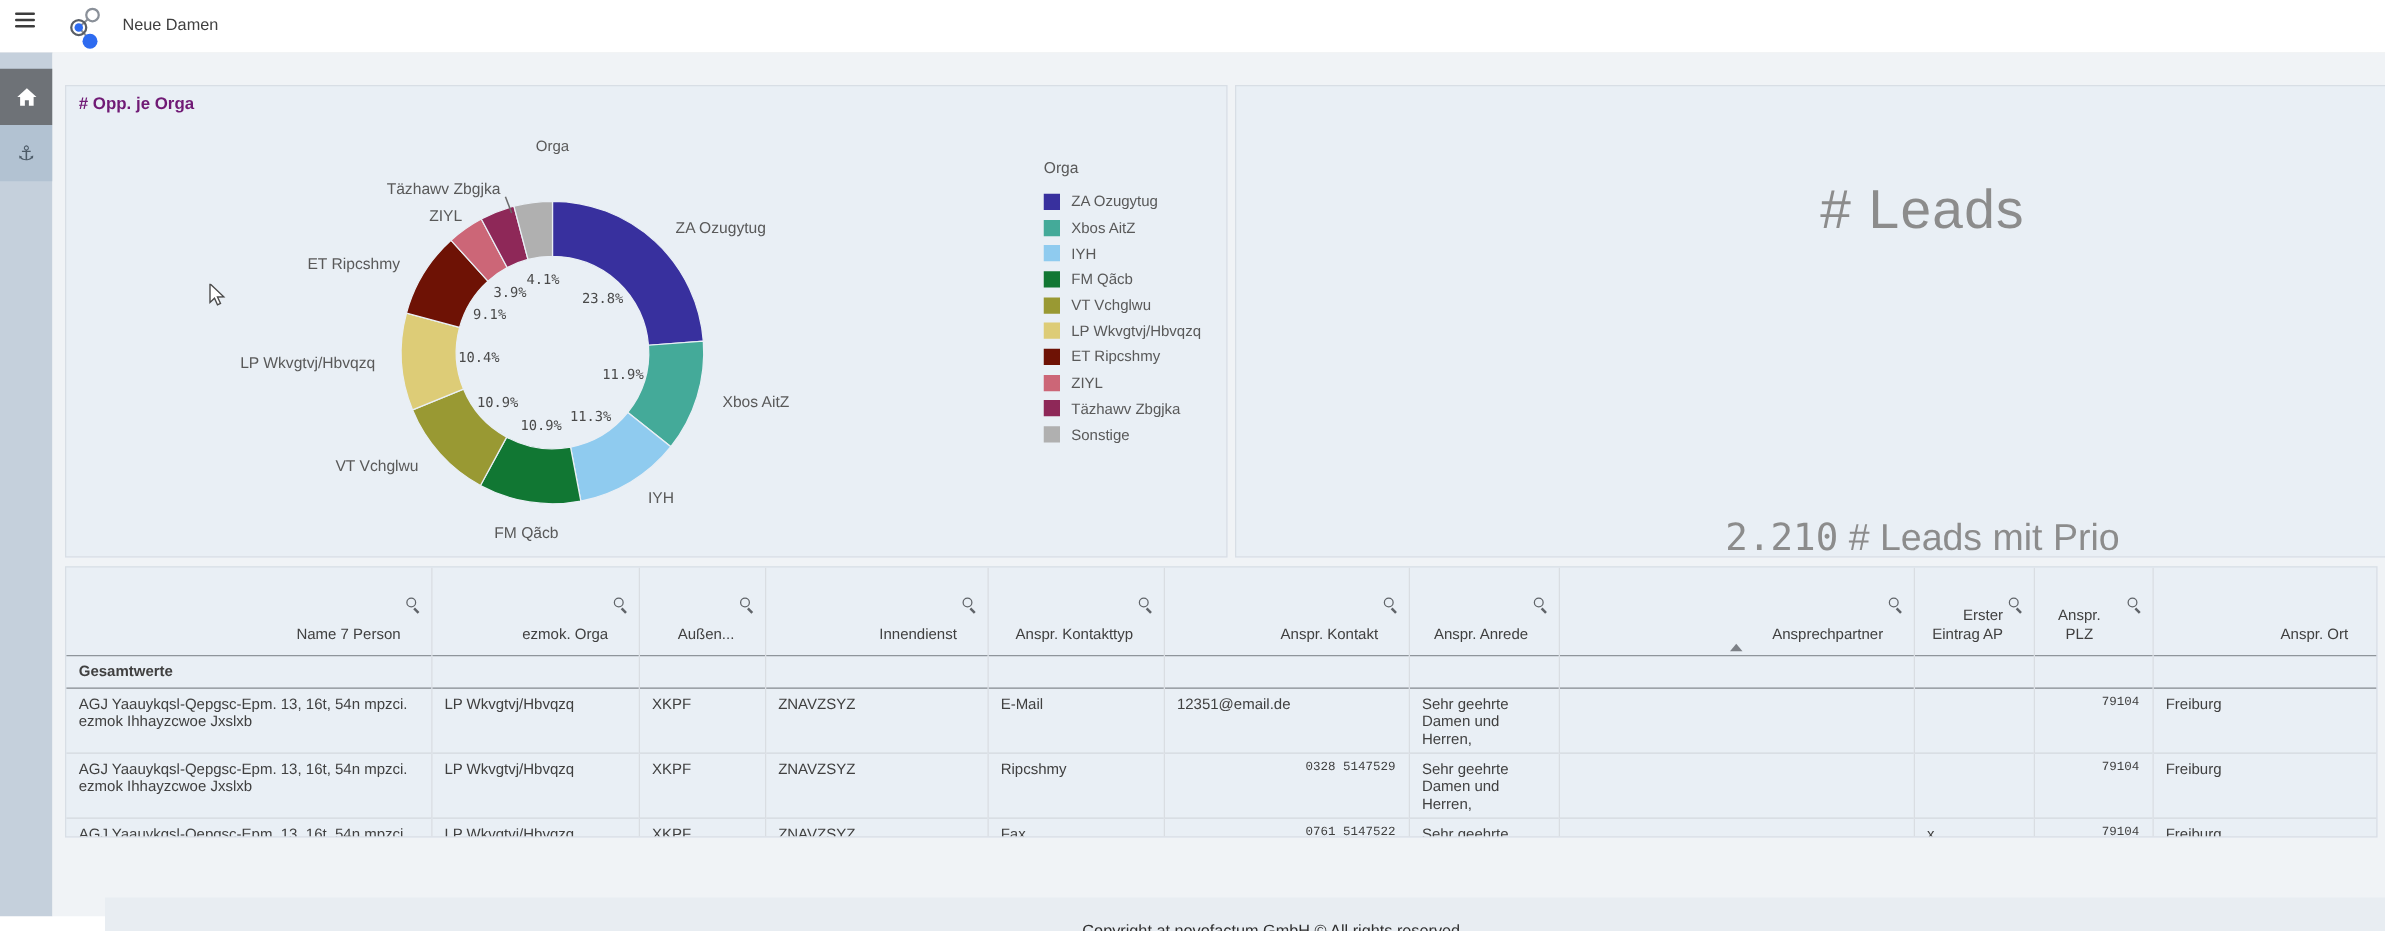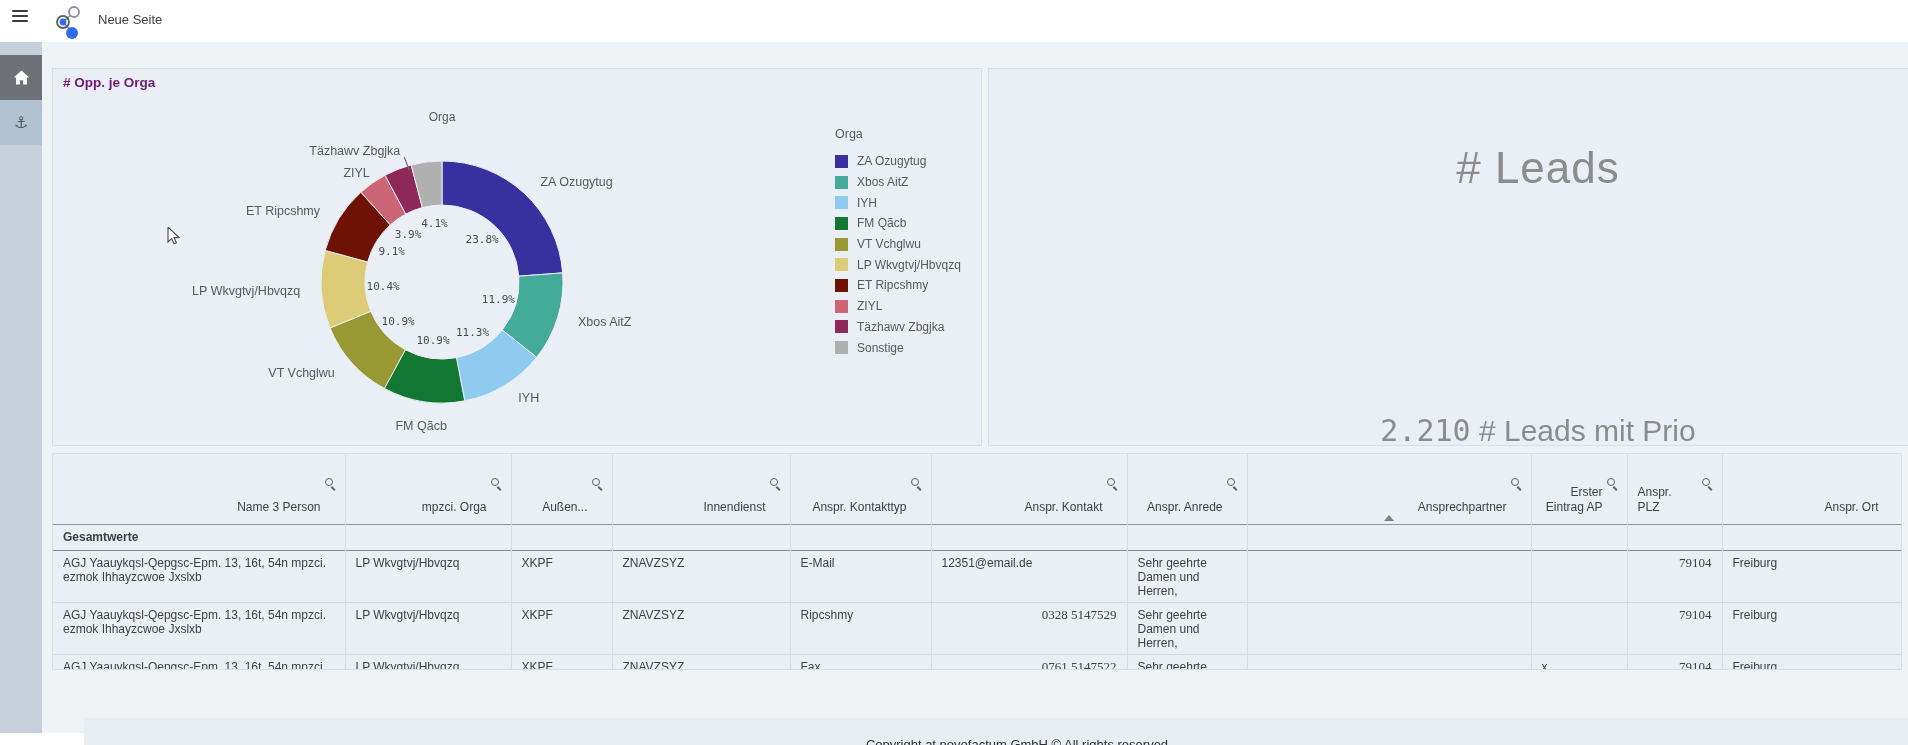--- a/index.html
+++ b/index.html
@@ -37,27 +37,27 @@
   .kpi-title{position:absolute;left:0;right:0;top:74px;text-align:center;font-size:44px;color:#8c8c8c;letter-spacing:1px;}
   .kpi-row{position:absolute;left:28px;right:0;top:128px;height:145px;display:flex;align-items:center;justify-content:center;gap:26px;}
   .kpi-value{font-family:"DejaVu Sans Mono",monospace;font-size:118px;color:#8a8a8a;line-height:1;}
   .kpi-sub{position:absolute;left:0;right:0;top:344px;text-align:center;font-size:30px;color:#8c8c8c;}
   .kpi-sub .mono{font-family:"DejaVu Sans Mono",monospace;}
   
   table.grid{border-collapse:collapse;table-layout:fixed;width:1848px;font-size:12px;color:#404040;}
   table.grid th, table.grid td{border-right:1px solid #d9dde2;box-sizing:border-box;overflow:hidden;}
   table.grid th{position:relative;vertical-align:bottom;text-align:right;font-weight:normal;
     padding:5px 24px 9px 10px;height:70px;line-height:15px;}
-  table.grid th.r{text-align:left;padding-right:32px;}
+  table.grid th.r{text-align:center;padding-right:32px;}
   tr.hdr{border-bottom:1px solid #8f959b;}
   tr.totals{border-bottom:1px solid #84898f;height:26px;}
   tr.totals td{padding:4px 10px;font-weight:bold;}
   tr.datarow{border-bottom:1px solid #d4d9de;height:52px;}
   tr.datarow td{vertical-align:top;padding:5px 10px 0 10px;line-height:14px;}
-  td.num{text-align:right;font-family:Liberation Serif, serif;font-size:13px;}
+  td.num{text-align:right;font-family:Liberation Mono, monospace;font-size:10px;}
   .search-ic{position:absolute;top:24px;right:8px;width:12px;height:12px;cursor:pointer;}
   .search-ic i{display:block;width:8px;height:8px;border:1.6px solid #5f6368;border-radius:50%;box-sizing:border-box;}
   .search-ic i::after{content:"";position:absolute;left:7.5px;top:7.5px;width:4.5px;height:1.6px;background:#5f6368;transform:rotate(45deg);transform-origin:0 0;}
   .sort-asc{position:absolute;bottom:3px;left:50%;margin-left:-5px;width:0;height:0;
     border-left:5px solid transparent;border-right:5px solid transparent;border-bottom:6px solid #7d8187;}
   
   .footer{position:absolute;left:42px;top:676px;width:1866px;height:57px;background:#e8edf2;
     text-align:center;font-size:13px;color:#2f2f2f;padding-top:19px;box-sizing:border-box;}
   
   #cursor{position:absolute;left:167px;top:227px;}
@@ -72,21 +72,21 @@
       <span></span>
     </div>
   <svg class="app-logo" width="38" height="38" viewBox="0 0 38 38">
     <line x1="17" y1="19" x2="28" y2="9" stroke="#8a9099" stroke-width="1.6"></line>
     <line x1="17" y1="19" x2="26" y2="29" stroke="#8a9099" stroke-width="1.6"></line>
     <circle cx="28" cy="9" r="5" fill="#ffffff" stroke="#8a9099" stroke-width="1.8"></circle>
     <circle cx="26" cy="30" r="6" fill="#2e6bf0"></circle>
     <circle cx="17" cy="19" r="6" fill="none" stroke="#5a5f66" stroke-width="1.8"></circle>
     <circle cx="17" cy="19" r="3.4" fill="#2e6bf0"></circle>
   </svg>
-  <span class="app-title">Neue Seite</span>
+  <span class="app-title">Neue Damen</span>
 </div>
 
 <div class="sidebar">
   <div class="side-item home">
     <svg width="17" height="15" viewBox="0 0 17 15">
       <path d="M8.5 0.5 L0.8 7.6 H3.1 V14.5 H6.9 V10.2 H10.1 V14.5 H13.9 V7.6 H16.2 Z" fill="#ffffff"></path>
     </svg>
   </div>
   <div class="side-item anchor">
     <span>⚓</span>
@@ -196,24 +196,24 @@
         <col style="width: 141px;">
         <col style="width: 196px;">
         <col style="width: 120px;">
         <col style="width: 284px;">
         <col style="width: 96px;">
         <col style="width: 95px;">
         <col style="width: 181px;">
       </colgroup>
       <thead>
         <tr class="hdr">
-          <th><span>Name 3 Person</span><span class="search-ic">
-              <i></i>
-            </span></th>
-          <th><span>mpzci. Orga</span><span class="search-ic">
+          <th><span>Name 7 Person</span><span class="search-ic">
+              <i></i>
+            </span></th>
+          <th><span>ezmok. Orga</span><span class="search-ic">
               <i></i>
             </span></th>
           <th><span>Außen...</span><span class="search-ic">
               <i></i>
             </span></th>
           <th><span>Innendienst</span><span class="search-ic">
               <i></i>
             </span></th>
           <th><span>Anspr. Kontakttyp</span><span class="search-ic">
               <i></i>

